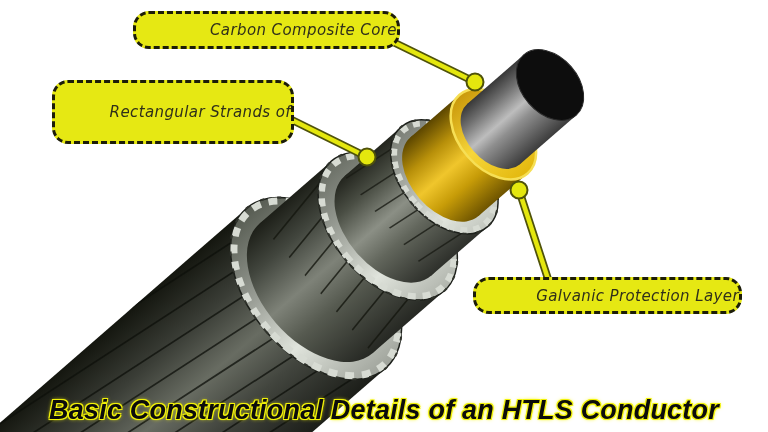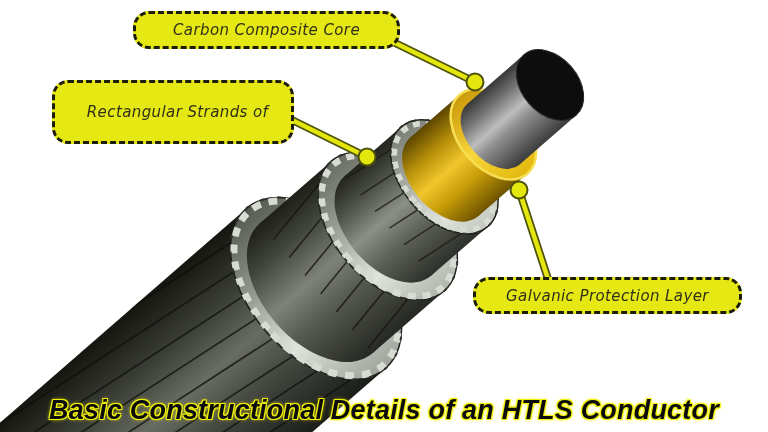--- a/index.html
+++ b/index.html
@@ -12,25 +12,25 @@
     position:absolute;
     background:#e6e813;
     border:3px dashed #1c1c08;
     border-radius:16px;
     color:#30301a;
     font-style:italic;
     font-size:15px;
     font-weight:500;
     letter-spacing:.4px;
     box-sizing:border-box;
-    display:flex;align-items:center;justify-content:center;
+    display:flex;align-items:center;justify-content:flex-end;
     text-align:center;
     z-index:3;
   }
-  .callout.two-line{flex-direction:column;align-items:center;justify-content:center;text-align:left;padding-left:9px;line-height:1.5;}
+  .callout.two-line{flex-direction:column;align-items:flex-end;justify-content:center;text-align:left;padding-left:9px;line-height:1.5;}
   .title{
     position:absolute;left:0;right:0;bottom:6px;
     text-align:center;white-space:nowrap;
     font-family:"Liberation Sans","DejaVu Sans",sans-serif;
     font-style:italic;font-weight:bold;
     font-size:27px;letter-spacing:.2px;
     color:#0c0c0c;
     text-shadow:
       0 0 2px #f2f20a, 0 0 4px #f2f20a,
       1px 1px 0 #f2f20a, -1px -1px 0 #f2f20a,

